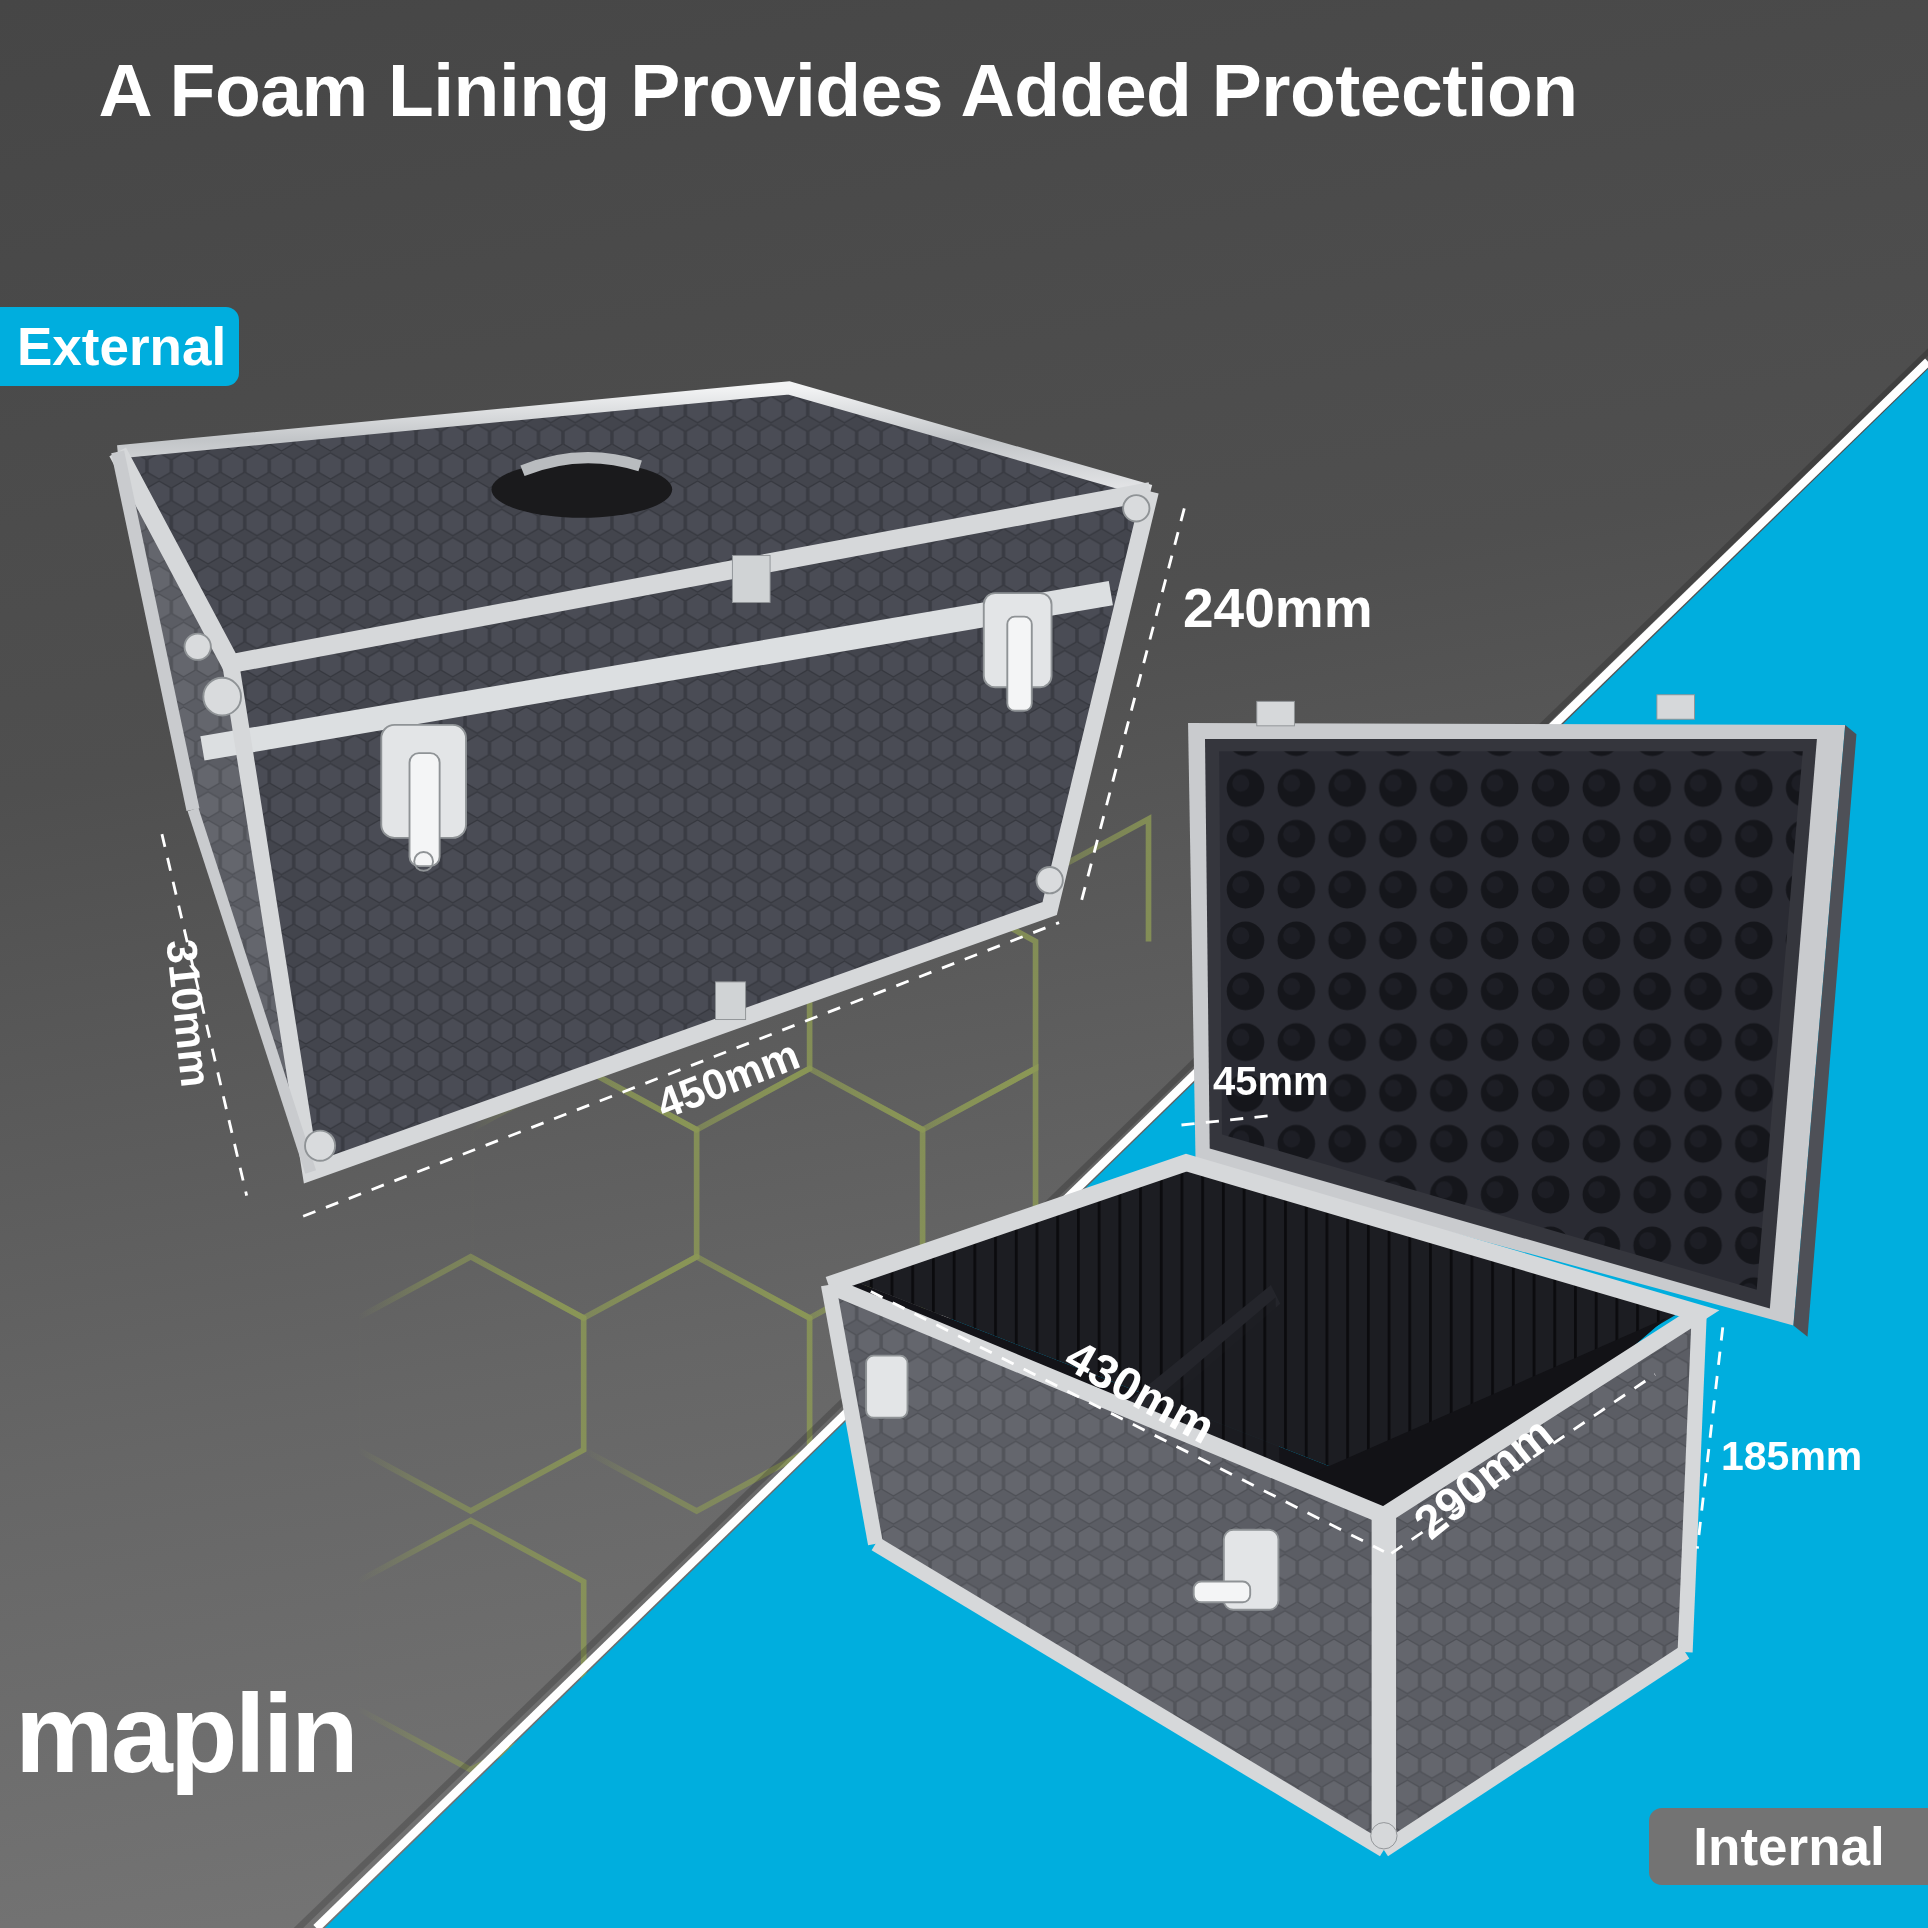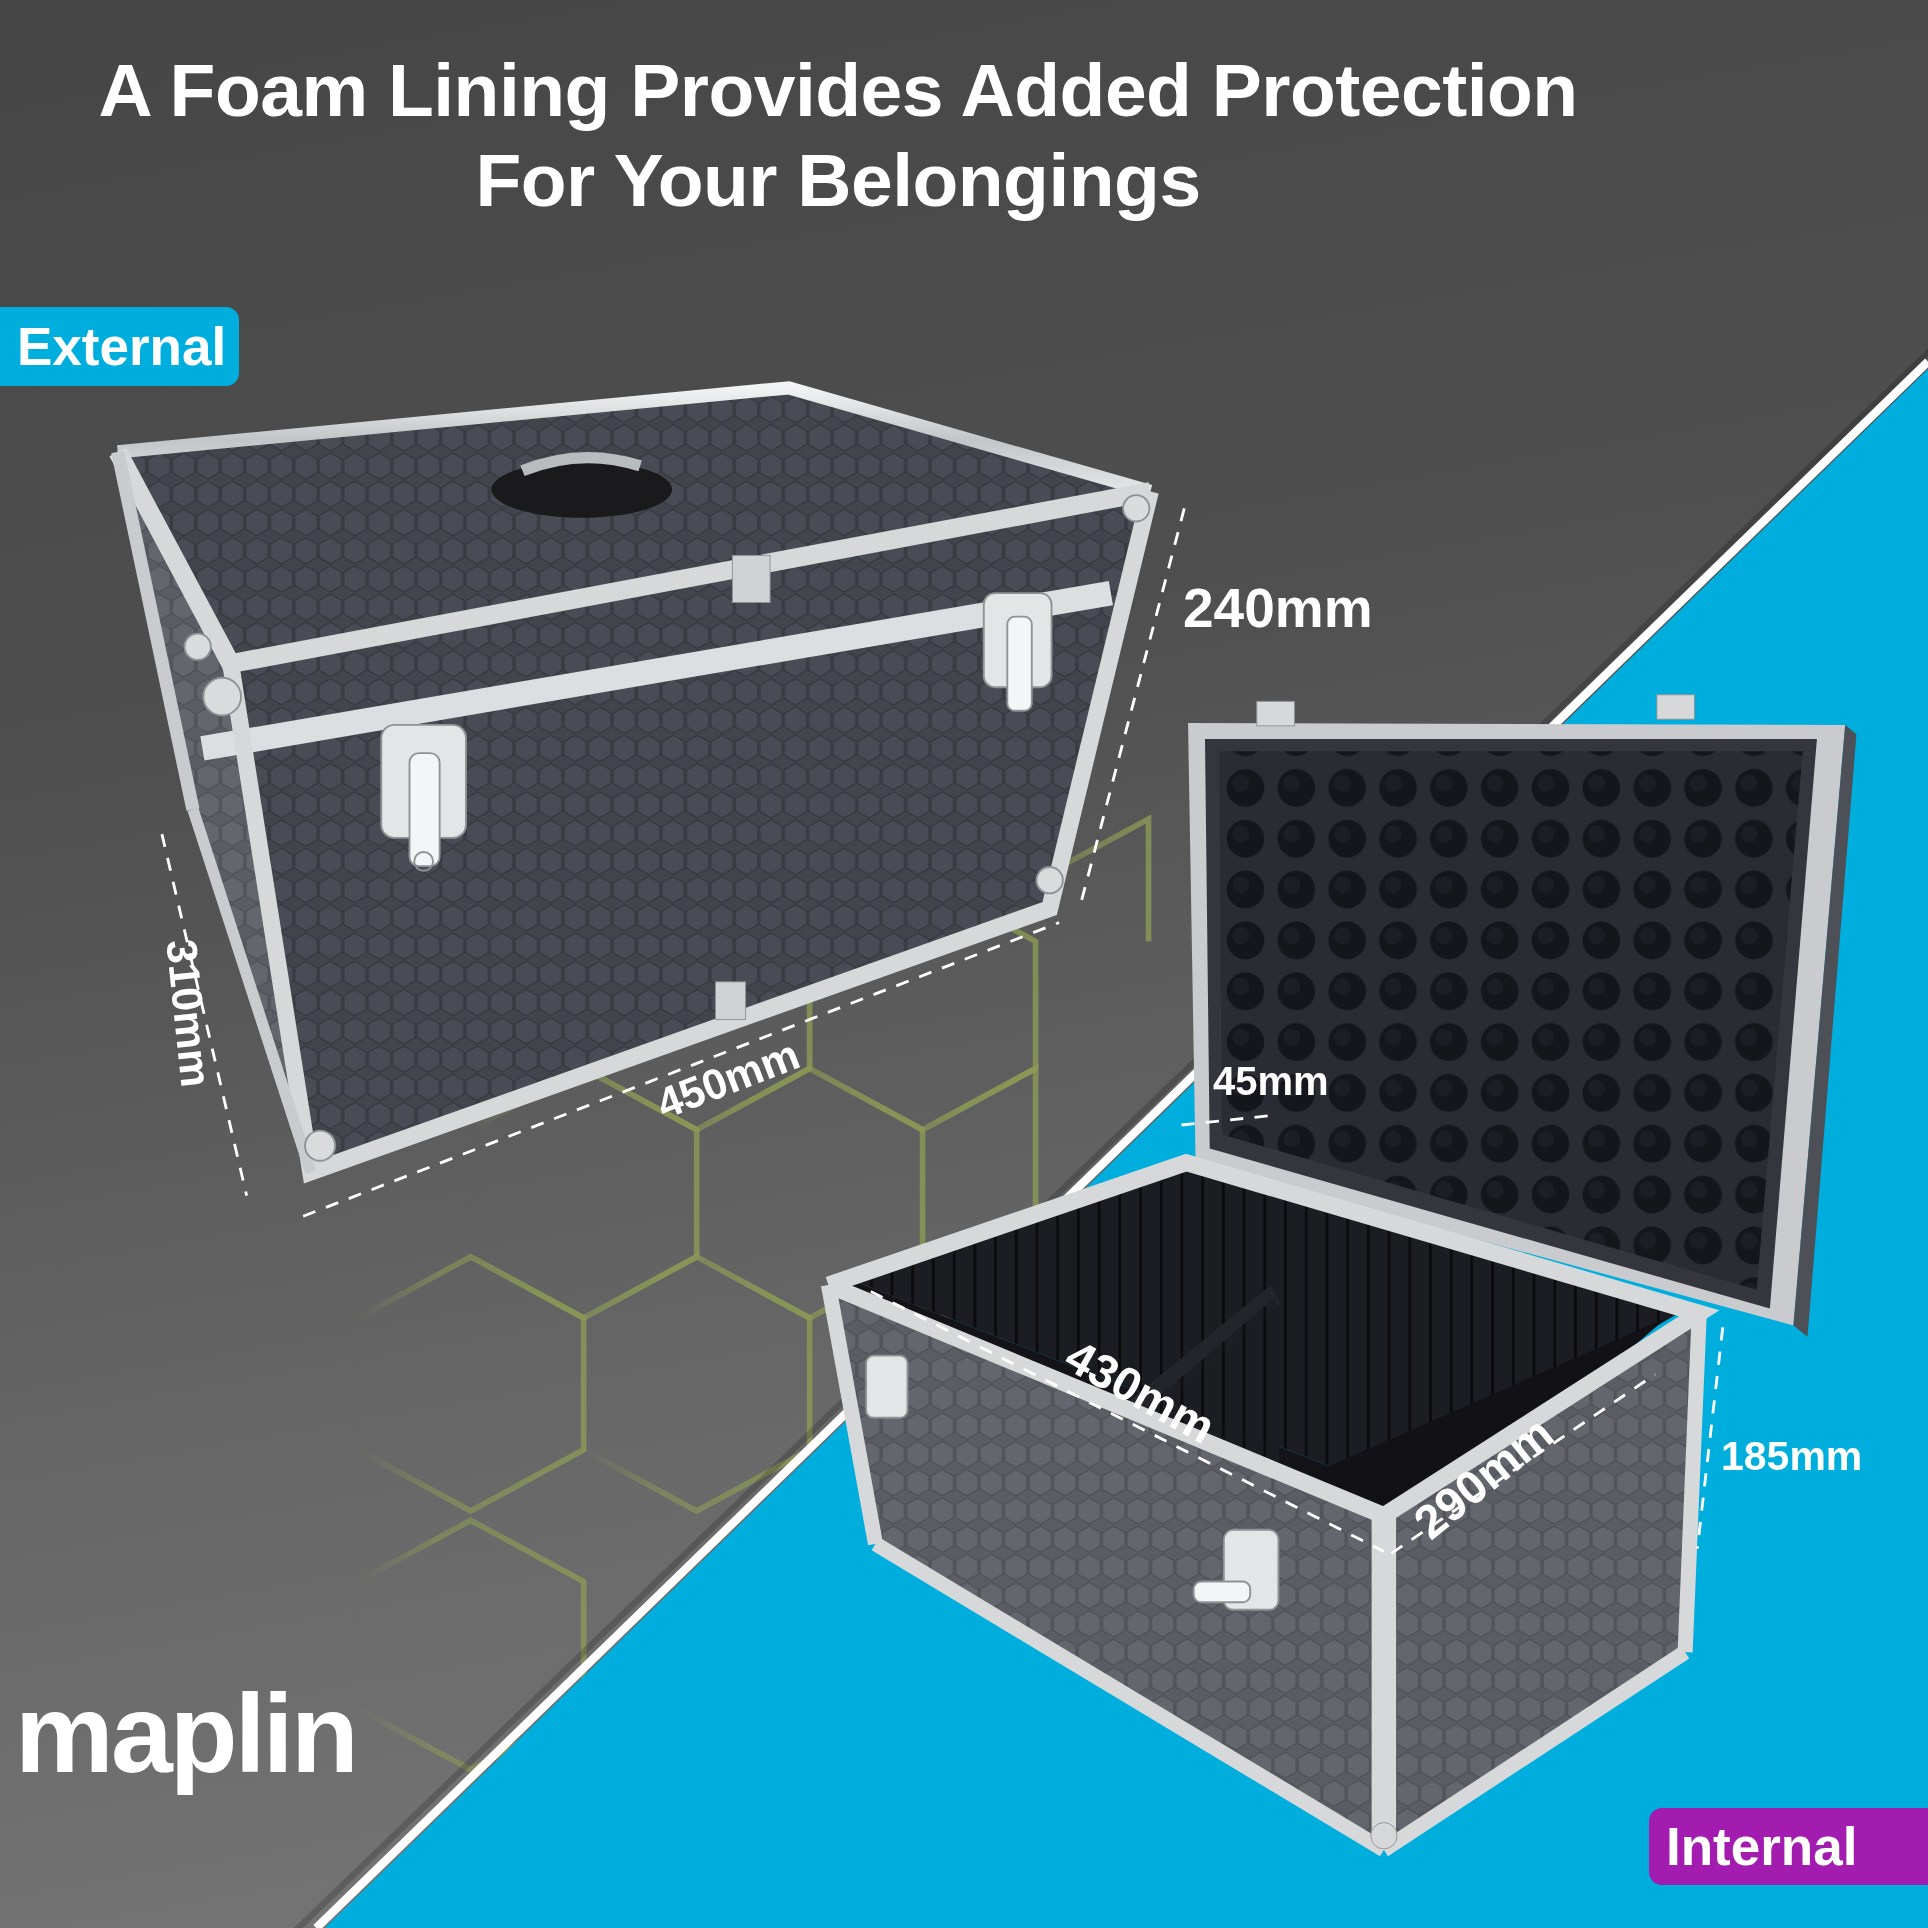--- a/index.html
+++ b/index.html
@@ -7,22 +7,22 @@
          font-family:"Liberation Sans", "DejaVu Sans", sans-serif; }
   .bg { position:absolute; inset:0;
         background: linear-gradient(170deg, #464646 0%, #4f4f4f 35%, #666 65%, #7b7b7b 100%); }
   .bg-svg { position:absolute; left:0; top:0; width:1928px; height:1928px; }
   .headline { position:absolute; left:0; top:45px; width:1676px; text-align:center;
               color:#fff; font-weight:700; font-size:75px; line-height:90px; letter-spacing:-0.5px; }
   .tag { position:absolute; color:#fff; font-weight:700; font-size:53px; line-height:79px;
          padding:0 17px; box-sizing:border-box; }
   .tag-external { left:0; top:307px; width:239px; height:79px; background:#00aede;
                   border-radius:0 13px 13px 0; }
-  .tag-internal { left:1649px; top:1808px; width:280px; height:77px; background:#a21caf;
-                  border-radius:13px 0 0 13px; line-height:77px; }
+  .tag-internal { left:1649px; top:1808px; width:280px; height:77px; background:#737373;
+                  border-radius:13px 0 0 13px; line-height:77px;text-align:center; }
   .logo { position:absolute; left:15px; top:1678px; color:#fff; font-weight:700;
           font-size:111px; letter-spacing:-2.8px; line-height:113px; }
   .dim { position:absolute; color:#fff; font-weight:700; white-space:nowrap; }
   .case-svg { position:absolute; left:0; top:0; width:1928px; height:1928px; }
 </style>
 </head>
 <body>
 
 <div class="bg"></div>
 
@@ -49,21 +49,20 @@
     <path d="M1100 935 L1220 870 L1220 1000"></path>
   </g>
 
   <polygon points="2048,392 2048,2048 345,2048" fill="#00aede"></polygon>
   <line x1="2048" y1="384" x2="336" y2="2048" stroke="#ffffff" stroke-width="9"></line>
   <polygon points="2048,370 2048,378 322,2048 312,2048" fill="#000" opacity="0.18"></polygon>
 </svg>
 
 <div class="headline">
   <div>A Foam Lining Provides Added Protection</div>
-  <div>For Your Belongings</div>
 </div>
 
 <div class="tag tag-external">External</div>
 
 <svg class="case-svg" viewBox="0 0 2048 2048">
   <defs>
     <pattern id="honey" width="26" height="30" patternUnits="userSpaceOnUse">
       <rect width="26" height="30" fill="#43454d"></rect>
       <path d="M13 1 L25 8 L25 22 L13 29 L1 22 L1 8 Z" fill="#4a4c55" stroke="#35373e" stroke-width="1.4"></path>
     </pattern>

